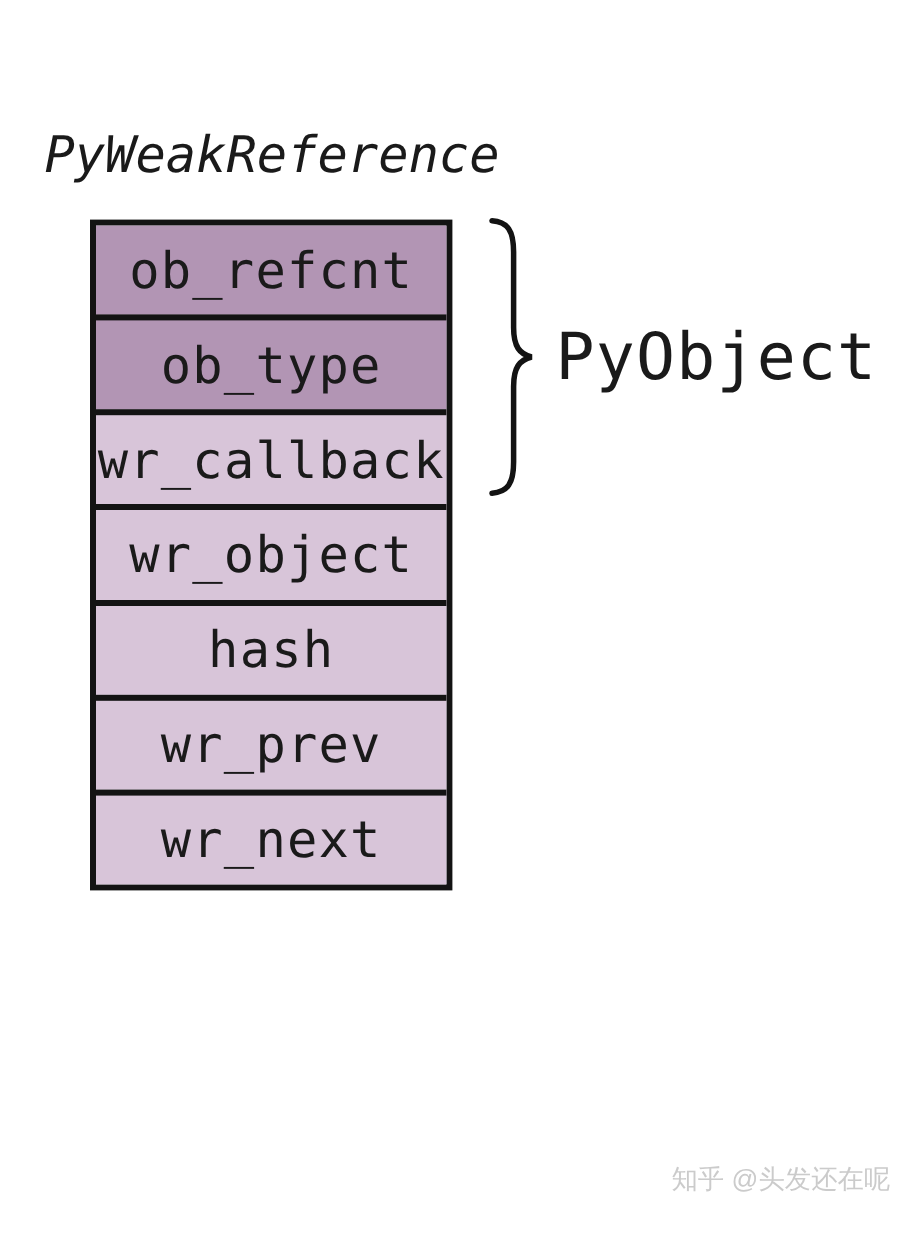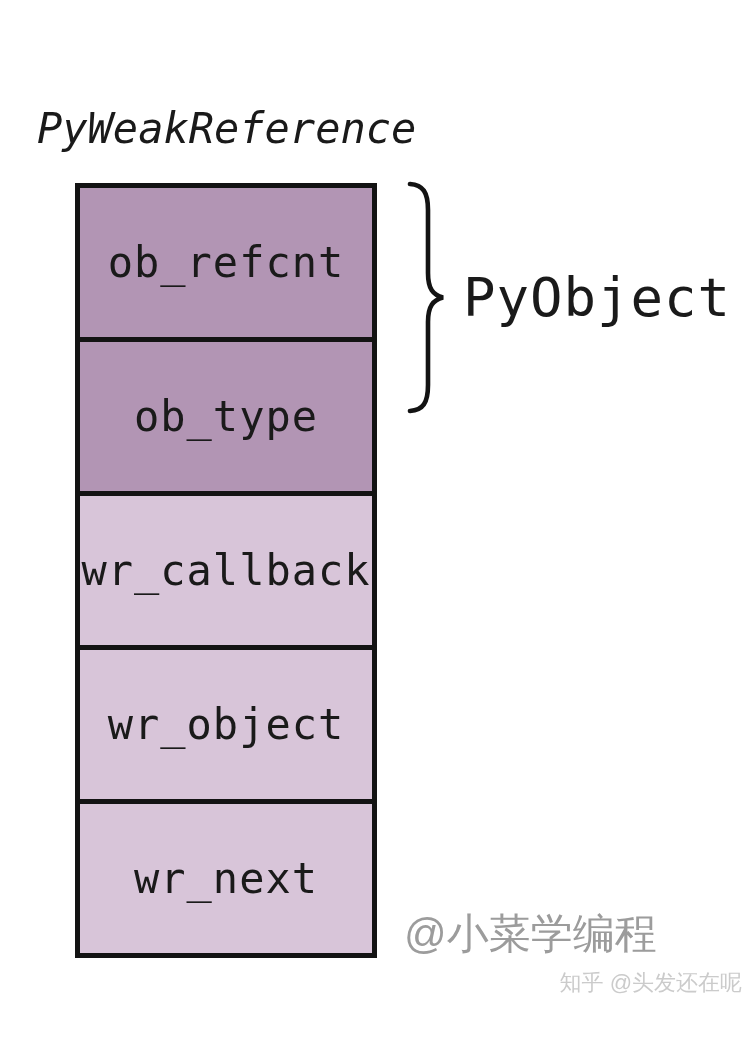--- a/index.html
+++ b/index.html
@@ -31,21 +31,21 @@
     font-weight: 500;
     letter-spacing: 0px;
     white-space: nowrap;
     font-style: italic;
   }
   .struct {
     position: absolute;
     left: 75px;
     top: 183px;
     width: 302px;
-    height: 775px;
+    height: 559px;
     border: 5px solid var(--border);
     display: flex;
     flex-direction: column;
   }
   .row {
     flex: 1 1 0;
     display: flex;
     align-items: center;
     justify-content: center;
     font-size: 42px;
@@ -96,32 +96,33 @@
 
 <div class="canvas">
 
   <div class="title">PyWeakReference</div>
 
   <div class="struct">
     <div class="row pyobject-part">ob_refcnt</div>
     <div class="row pyobject-part">ob_type</div>
     <div class="row">wr_callback</div>
     <div class="row">wr_object</div>
+    <div class="row">hash</div>
+    <div class="row">wr_prev</div>
     <div class="row">wr_next</div>
   </div>
 
   <svg class="brace" viewBox="0 0 40 233" aria-hidden="true">
     <path d="M 4 3
              C 17 4 22 11 22 29
              L 22 92
              C 22 108 27 114 37 116.5
              C 27 119 22 125 22 141
              L 22 204
              C 22 222 17 229 4 230" fill="none" stroke="#131313" stroke-width="4.6" stroke-linecap="round"></path>
   </svg>
 
   <div class="brace-label">PyObject</div>
 
-  <div class="watermark">@小菜学编程</div>
 
   <div class="credit">知乎 @头发还在呢</div>
 
 </div>
 
 </body></html>

